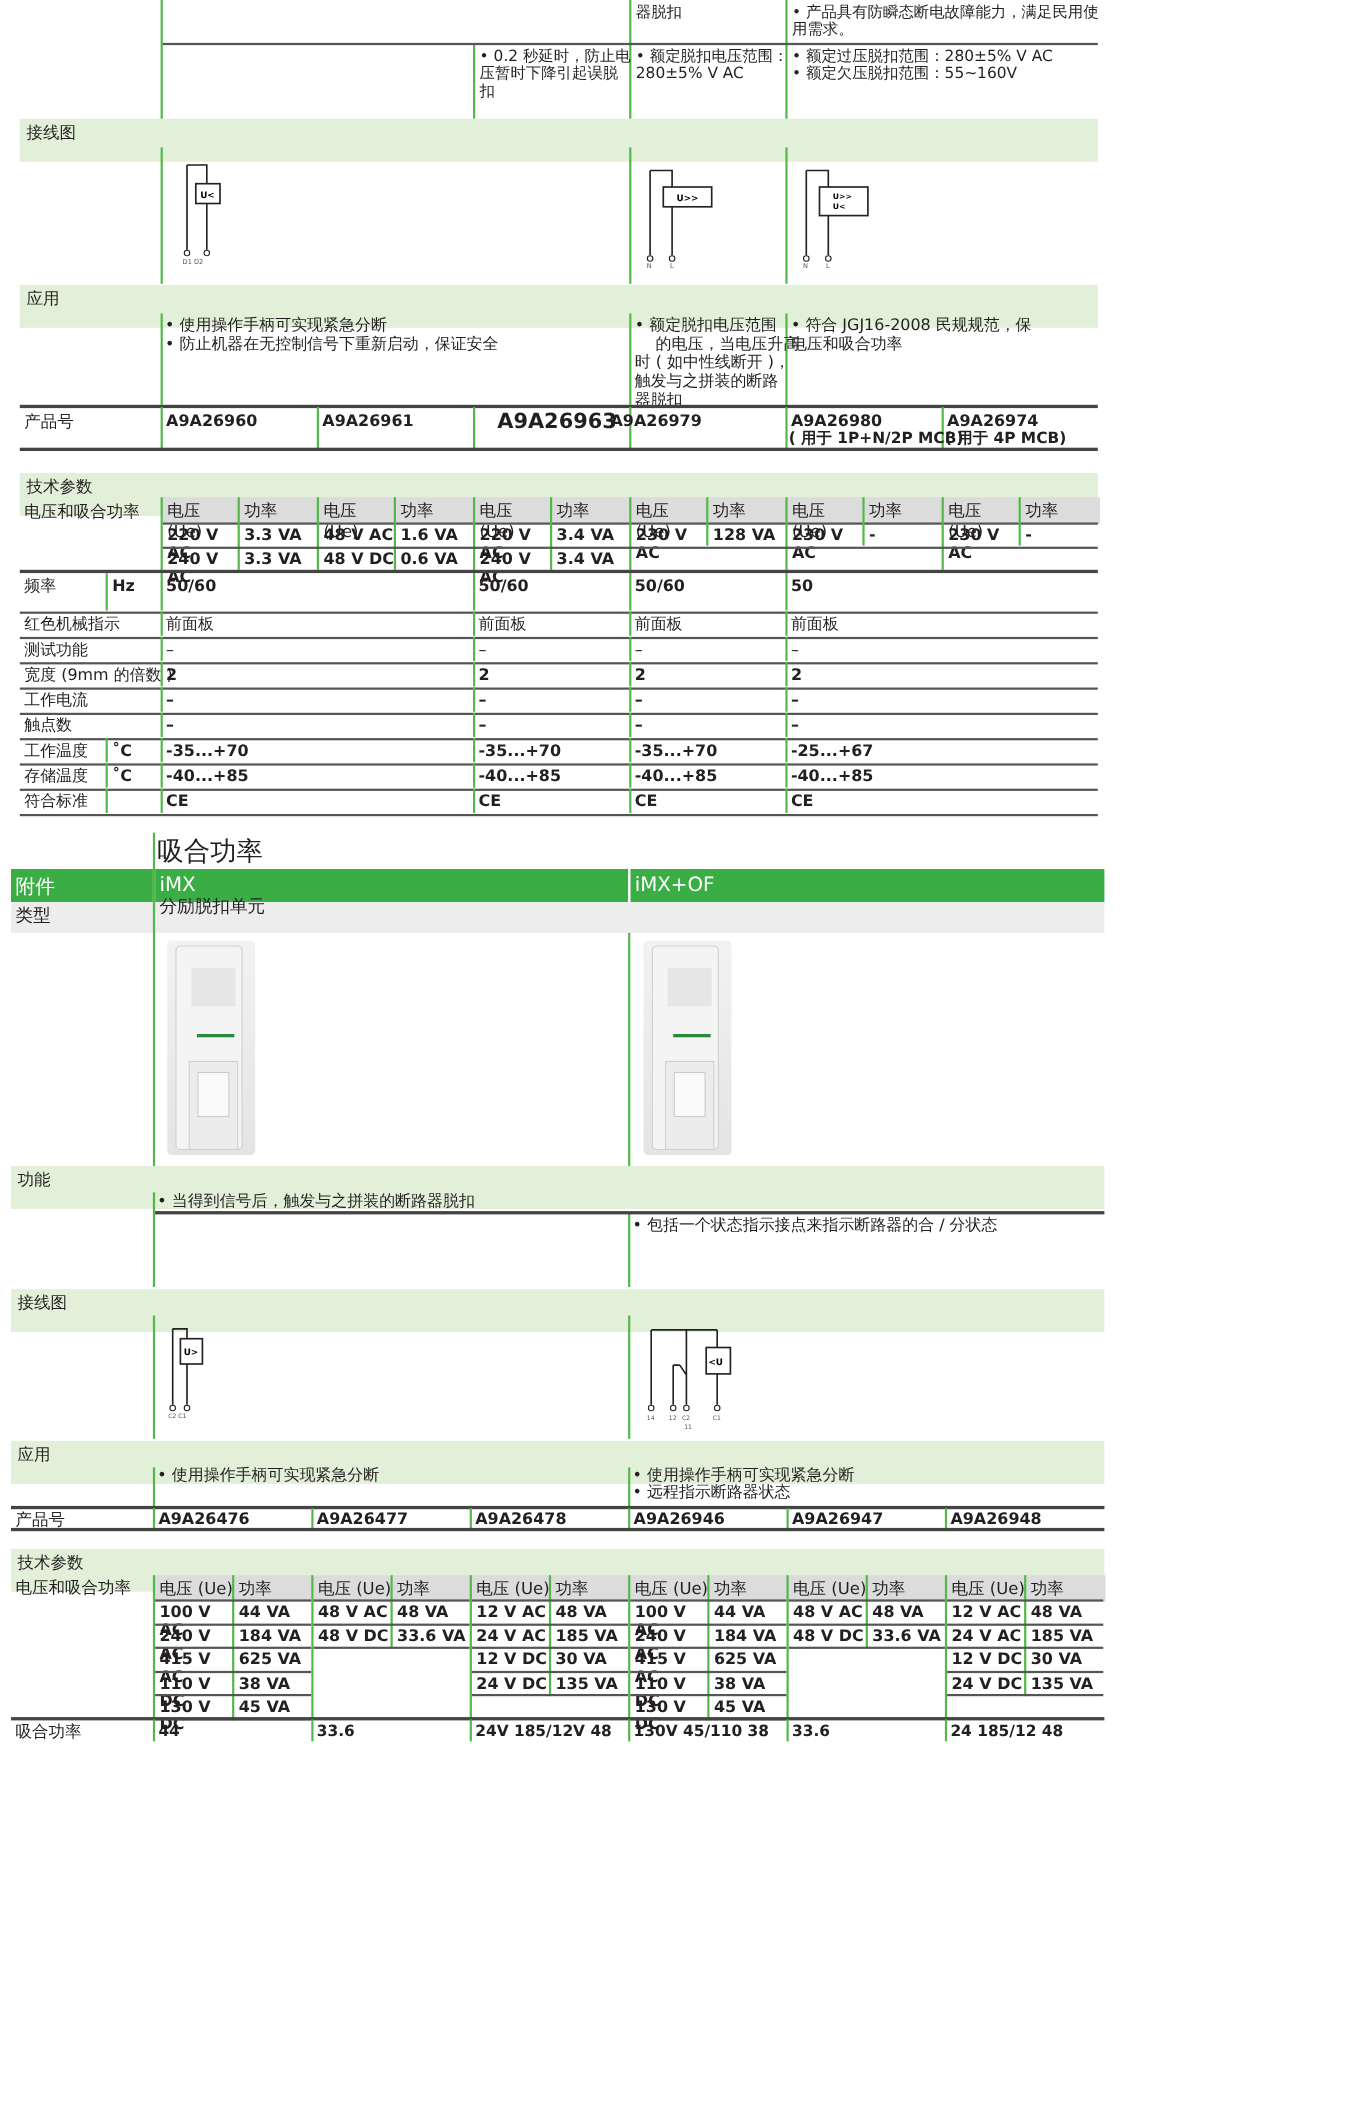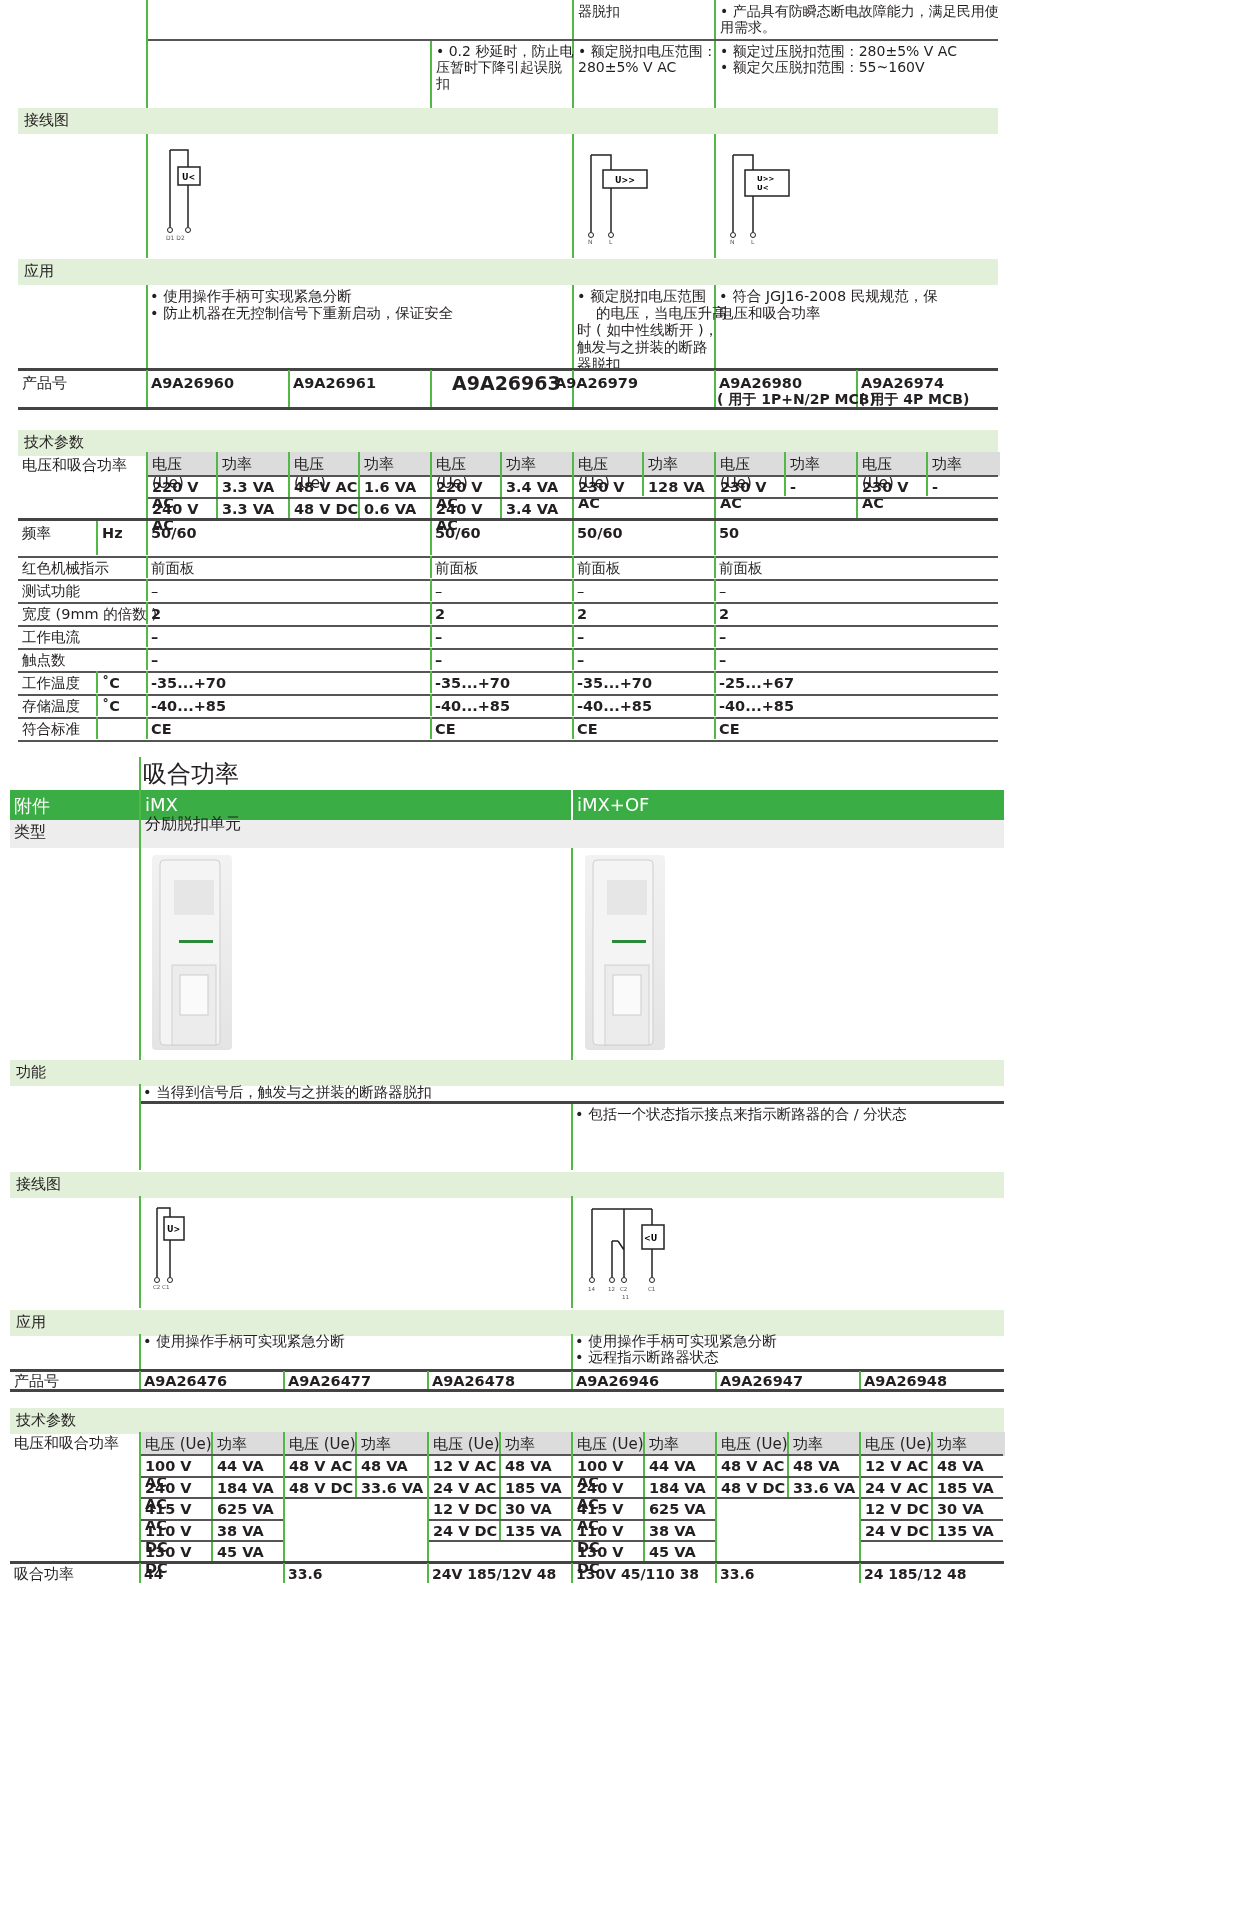--- a/index.html
+++ b/index.html
@@ -1,19 +1,19 @@
 <!DOCTYPE html>
 <html><head>
 <meta charset="utf-8">
 <style>
   * { box-sizing: border-box; margin: 0; padding: 0; }
   html, body { width: 1240px; height: 1920px; overflow: hidden; background: #fff; }
   body { font-family: "DejaVu Sans", "Liberation Sans", sans-serif; color: #231f20; font-size: 15px; position: relative; }
   .g-v { position: absolute; width: 2px; background: #52b848; }
-  .sec-band { position: absolute; background: #e2efd9; height: 26px; font-size: 15px; padding: 3px 0 0 6px; }
+  .sec-band { position: absolute; background: #e2efd9; height: 39px; font-size: 15px; padding: 3px 0 0 6px; }
   .hline { position: absolute; height: 2px; background: #555; }
   .hline.thick { height: 3px; background: #444; }
   .txt { position: absolute; font-size: 15px; line-height: 19px; white-space: pre-wrap; }
   .bold { font-weight: bold; }
   .hdr-cell { position: absolute; background: #dcdcdc; height: 24px; font-size: 15px; padding: 3px 0 0 4px; }
   .cell { position: absolute; font-size: 14.5px; font-weight: bold; padding: 3px 0 0 4px; height: 24px; }
   .diagram { position: absolute; }
   .green-bar { position: absolute; background: #3aae44; color: #fff; height: 30px; font-size: 18px; padding: 4px 0 0 4px; }
   .grey-bar { position: absolute; background: #ededed; height: 28px; font-size: 16px; padding: 3px 0 0 4px; }
   .photo { position: absolute; background: linear-gradient(180deg,#f2f2f2,#e4e4e4); border-radius: 4px; }

